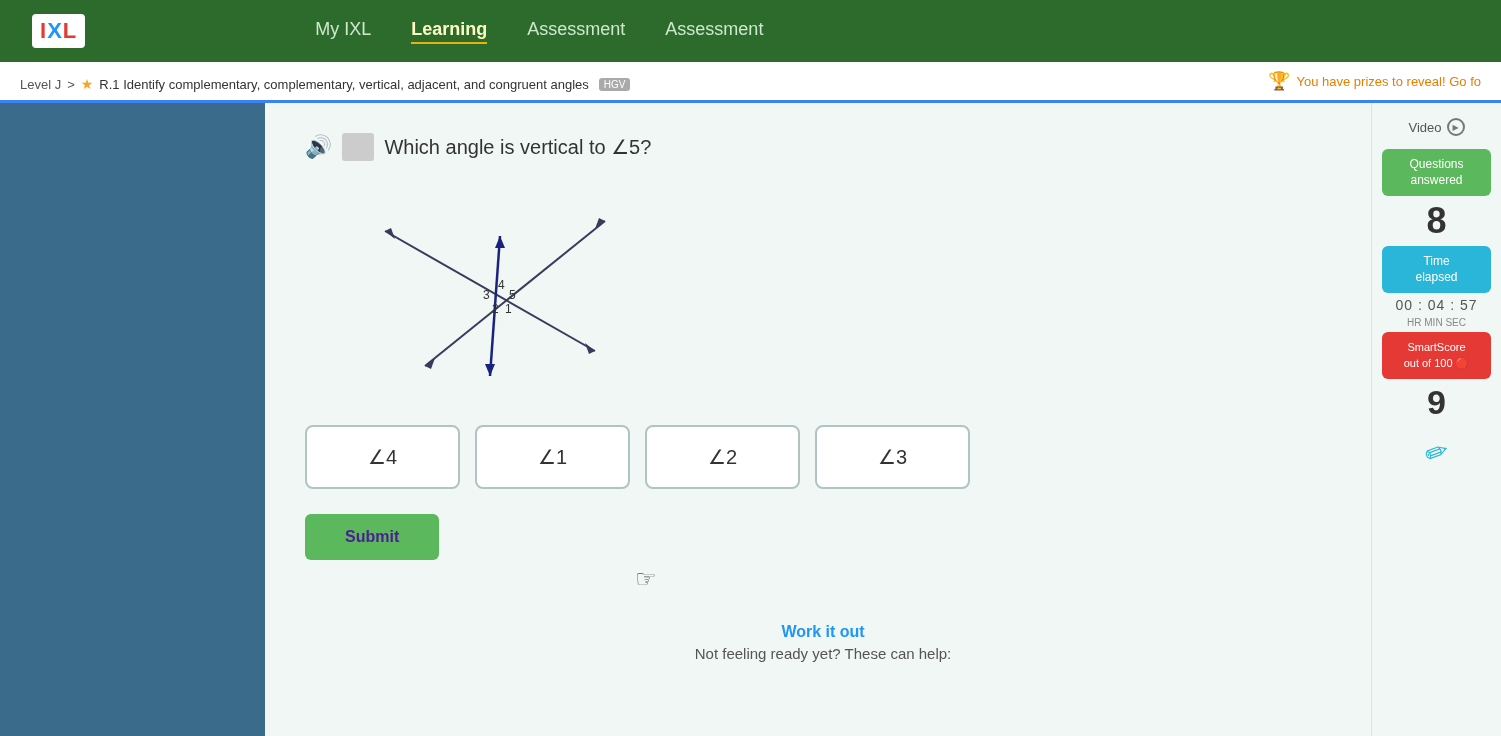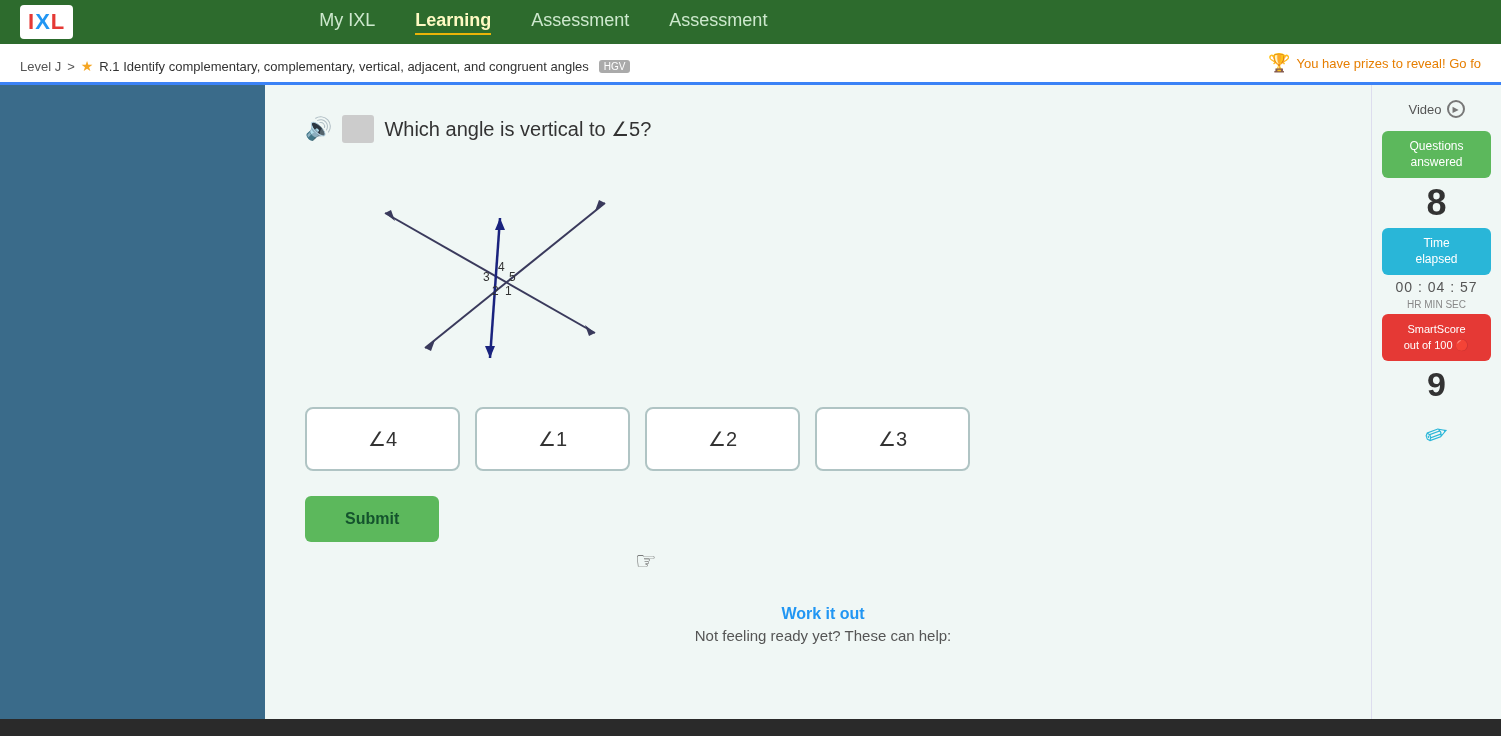--- a/index.html
+++ b/index.html
@@ -1,25 +1,25 @@
 <!DOCTYPE html>
 <html><head>
   <meta charset="utf-8">
   <style>
     * { box-sizing: border-box; margin: 0; padding: 0; }
     body { font-family: Arial, sans-serif; background: #2a2a2a; width: 1501px; height: 736px; overflow: hidden; }
 
     
     .top-nav {
       background: #2d6b2d;
-      height: 44px;
-      display: flex;
-      align-items: center;
-      padding: 0 20px;
-      gap: 46px;
+      height: 62px;
+      display: flex;
+      align-items: center;
+      padding: 0 32px;
+      gap: 30px;
     }
     .logo-area {
       background: white;
       padding: 4px 8px;
       border-radius: 4px;
       font-weight: bold;
       font-size: 22px;
       color: #1565c0;
       letter-spacing: 1px;
     }
@@ -140,21 +140,21 @@
       font-size: 20px;
       cursor: pointer;
       color: #333;
       min-width: 155px;
       text-align: center;
     }
 
     
     .submit-btn {
       background: #5cb85c;
-      color: #14532d;
+      color: #4c1d95;
       border: none;
       border-radius: 6px;
       padding: 14px 40px;
       font-size: 16px;
       font-weight: bold;
       cursor: pointer;
     }
 
     
     .cursor-area {

